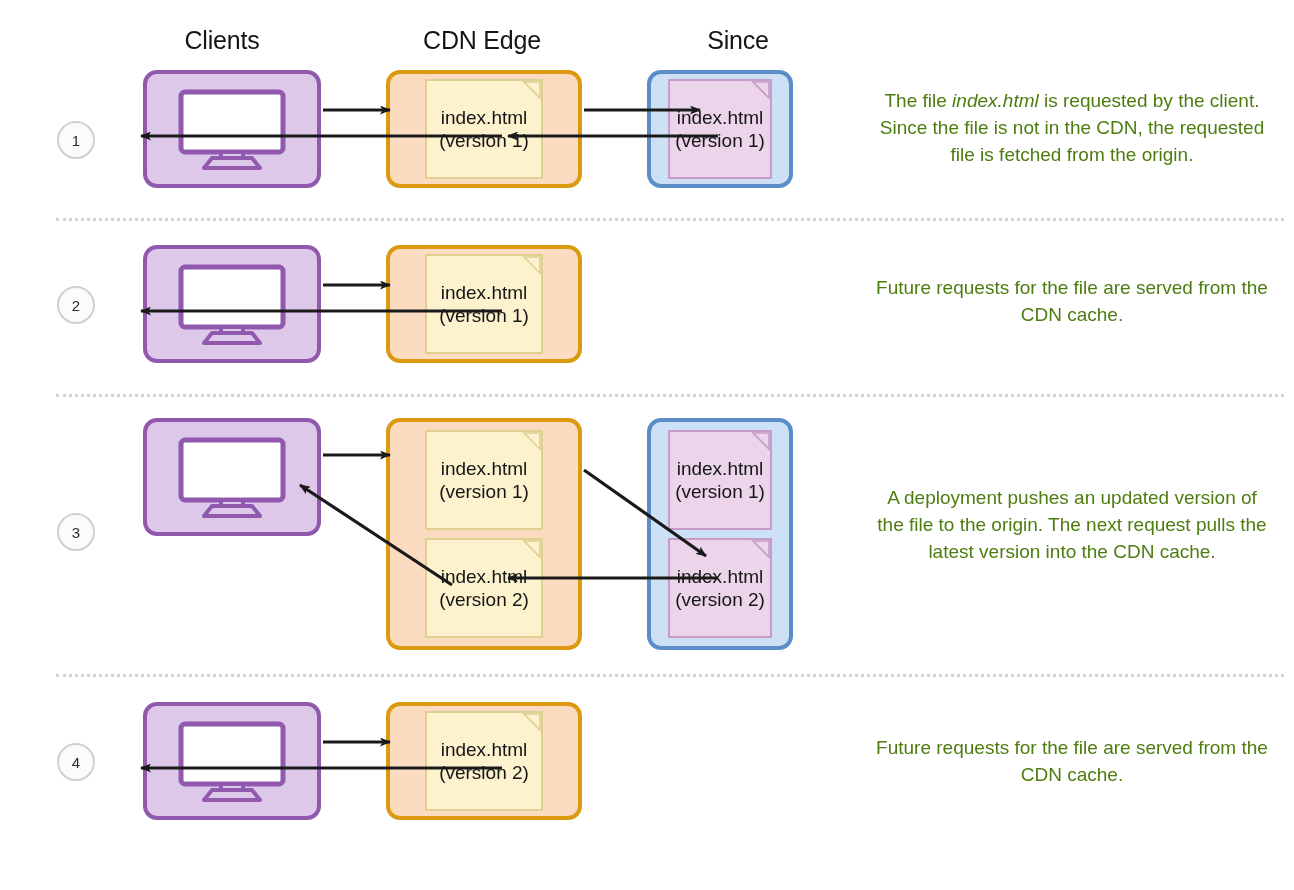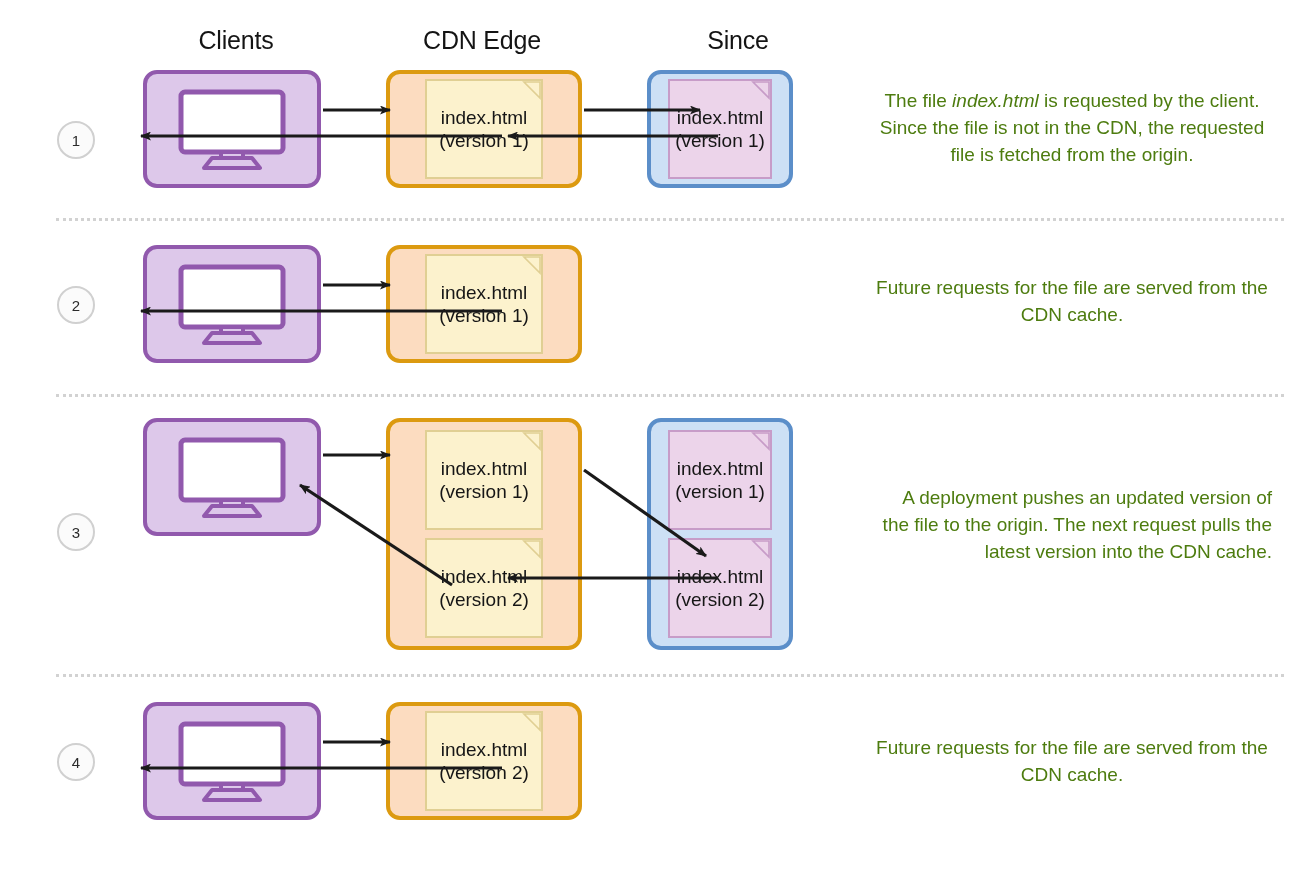--- a/index.html
+++ b/index.html
@@ -126,21 +126,21 @@
     left: 0; top: 0;
     width: 1294px; height: 890px;
     pointer-events: none;
   }
 </style>
 </head>
 <body>
 
 <div id="stage">
 
-  <div class="abs col-header" style="left:146px; top:26px; width:180px;">Clients</div>
+  <div class="abs col-header" style="left:132px; top:26px; width:180px;">Clients</div>
   <div class="abs col-header" style="left:382px; top:26px; width:200px;">CDN Edge</div>
   <div class="abs col-header" style="left:648px; top:26px; width:180px;">Since</div>
 
   <div class="abs row-divider" style="top:218px;"></div>
   <div class="abs row-divider" style="top:394px;"></div>
   <div class="abs row-divider" style="top:674px;"></div>
 
   <div class="abs step-badge" style="left:57px; top:121px;">
     <span>1</span>
   </div>
@@ -248,21 +248,21 @@
     </div>
     <div class="file-card file-pink" style="width:104px; height:100px;">
       <svg class="fold" viewBox="0 0 20 20">
         <path d="M2 2 L18 2 L18 18 Z" fill="#ecd4ea" stroke="#c79cc8" stroke-width="1.6"></path>
       </svg>
       <span class="fc-line">index.html</span>
       <span class="fc-line">(version 2)</span>
     </div>
   </div>
 
-  <div class="abs desc" style="left:872px; top:485px; width:400px;text-align:right;">A deployment pushes an updated version of the file to the origin. The next request pulls the latest version into the CDN cache.</div>
+  <div class="abs desc" style="left:872px; top:485px; width:400px;">A deployment pushes an updated version of the file to the origin. The next request pulls the latest version into the CDN cache.</div>
 
   <div class="abs node-box box-clients" style="left:143px; top:702px; width:178px; height:118px;">
     <span>
       <svg class="monitor-icon" width="120" height="86" viewBox="0 0 120 86">
         <rect x="9" y="6" width="102" height="60" rx="4" fill="#ffffff" stroke="#9159ad" stroke-width="5"></rect>
         <rect x="49" y="66" width="22" height="12" fill="#ddc8ea" stroke="#9159ad" stroke-width="4"></rect>
         <path d="M32 82 L40 72 L80 72 L88 82 Z" fill="#ddc8ea" stroke="#9159ad" stroke-width="4" stroke-linejoin="round"></path>
       </svg>
     </span>
   </div>

